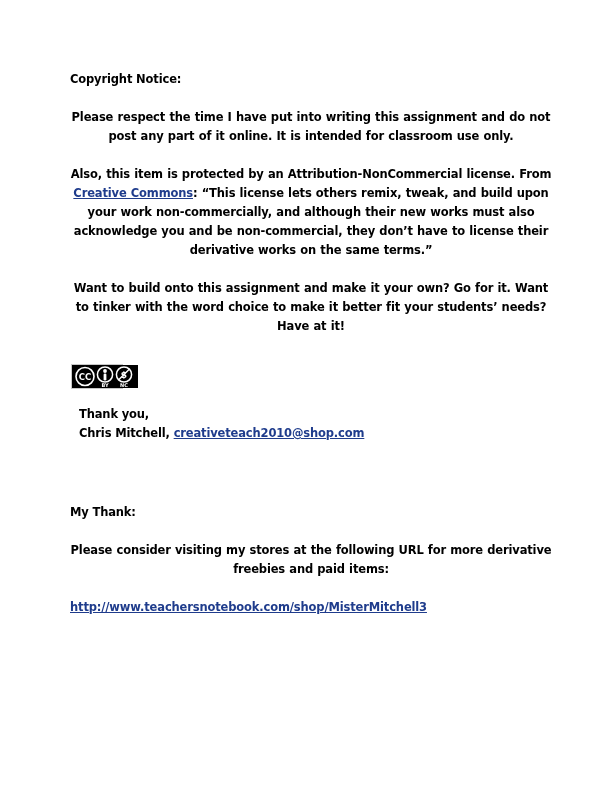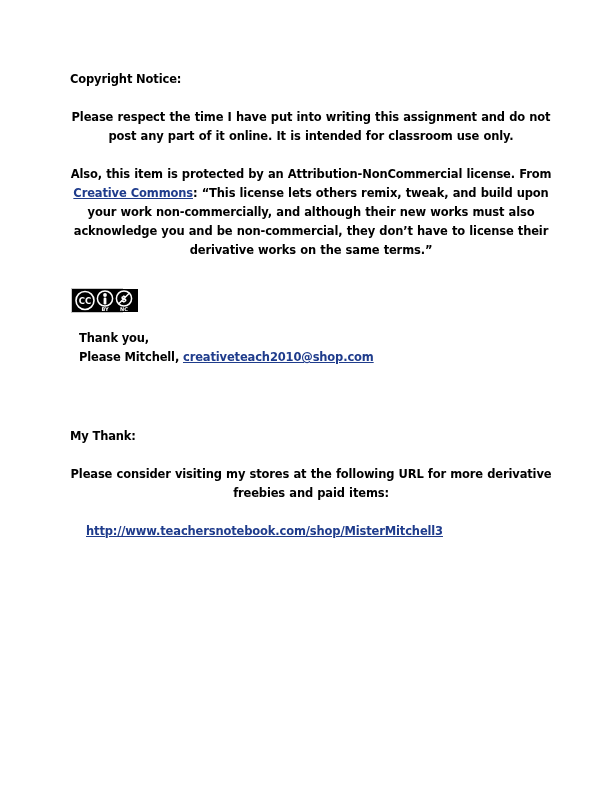--- a/index.html
+++ b/index.html
@@ -65,21 +65,21 @@
   a.lnk, .lnk {
     color: #1f3c8c;
     text-decoration: underline;
     font-weight: bold;
     cursor: pointer;
   }
   .url-line {
     font-size: 11.5px;
     line-height: 19px;
     letter-spacing: -0.15px;
-    margin: 16px;
+    margin: 0;
   }
   .spacer-lg {
     height: 51px;
   }
   .spacer-badge {
     height: 9px;
   }
   
   .cc-badge {
     display: block;
@@ -105,20 +105,21 @@
 
 <div class="page">
   <div class="content">
 
     <div class="heading">Copyright Notice:</div>
 
     <p class="para">Please respect the time I have put into writing this assignment and do not post any part of it online.  It is intended for classroom use only.</p>
 
     <p class="para"><span>Also, this item is protected by an Attribution-NonCommercial license.  From </span><a class="lnk" href="#">Creative Commons</a><span>: “This license lets others remix, tweak, and build upon your work non-commercially, and although their new works must also acknowledge you and be non-commercial, they don’t have to license their derivative works on the same terms.”</span></p>
 
+    <p class="para">Want to build onto this assignment and make it your own?  Go for it.  Want to tinker with the word choice to make it better fit your students’ needs?  Have at it!</p>
 
     <div class="spacer-badge"></div>
 
     <div class="cc-badge">
       <svg viewBox="0 0 66 23" xmlns="http://www.w3.org/2000/svg" aria-hidden="true">
         <rect x="0" y="0" width="66" height="23" fill="#000000"></rect>
 
         <g>
           <circle cx="13" cy="11.5" r="9" fill="none" stroke="#ffffff" stroke-width="1.6"></circle>
           <text x="13" y="15" font-family="'DejaVu Sans','Liberation Sans',sans-serif" font-size="8.5" font-weight="bold" fill="#ffffff" text-anchor="middle">CC</text>
@@ -135,21 +136,21 @@
           <circle cx="52" cy="9.5" r="7.6" fill="none" stroke="#ffffff" stroke-width="1.5"></circle>
           <text x="52" y="13.2" font-family="'DejaVu Sans','Liberation Sans',sans-serif" font-size="9" font-weight="bold" fill="#ffffff" text-anchor="middle">$</text>
           <line x1="46.5" y1="15" x2="57.5" y2="4" stroke="#ffffff" stroke-width="1.5"></line>
           <text x="52" y="22" font-family="'DejaVu Sans','Liberation Sans',sans-serif" font-size="5" font-weight="bold" fill="#ffffff" text-anchor="middle">NC</text>
         </g>
       </svg>
     </div>
 
     <div class="signature">
       <div>Thank you,</div>
-      <div><span>Please Mitchell, </span><a class="lnk" href="#">creativeteach2010@shop.com</a></div>
+      <div><span>Chris Mitchell, </span><a class="lnk" href="#">creativeteach2010@shop.com</a></div>
     </div>
 
     <div class="spacer-lg"></div>
 
     <div class="store-block">
       <div class="heading">My Thank:</div>
 
       <p class="para">Please consider visiting my stores at the following URL for more derivative freebies and paid items:</p>
 
 

